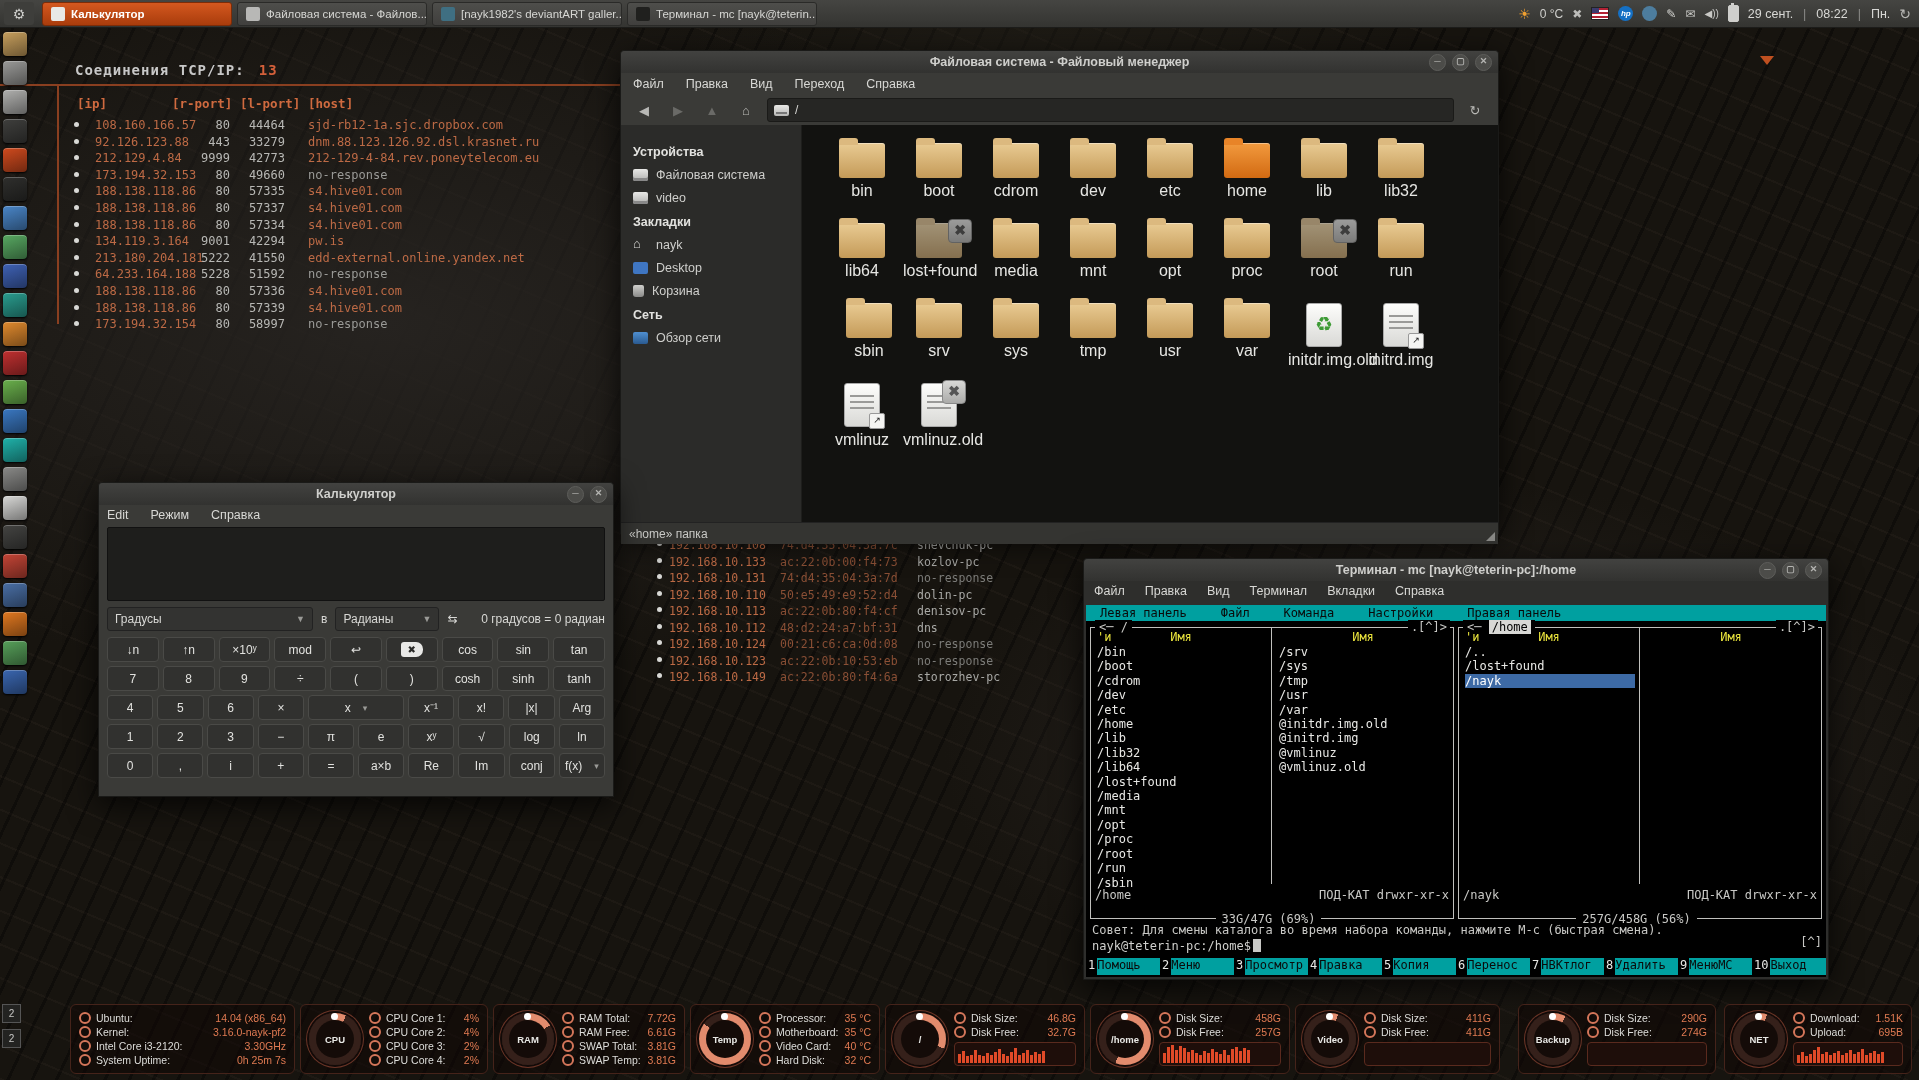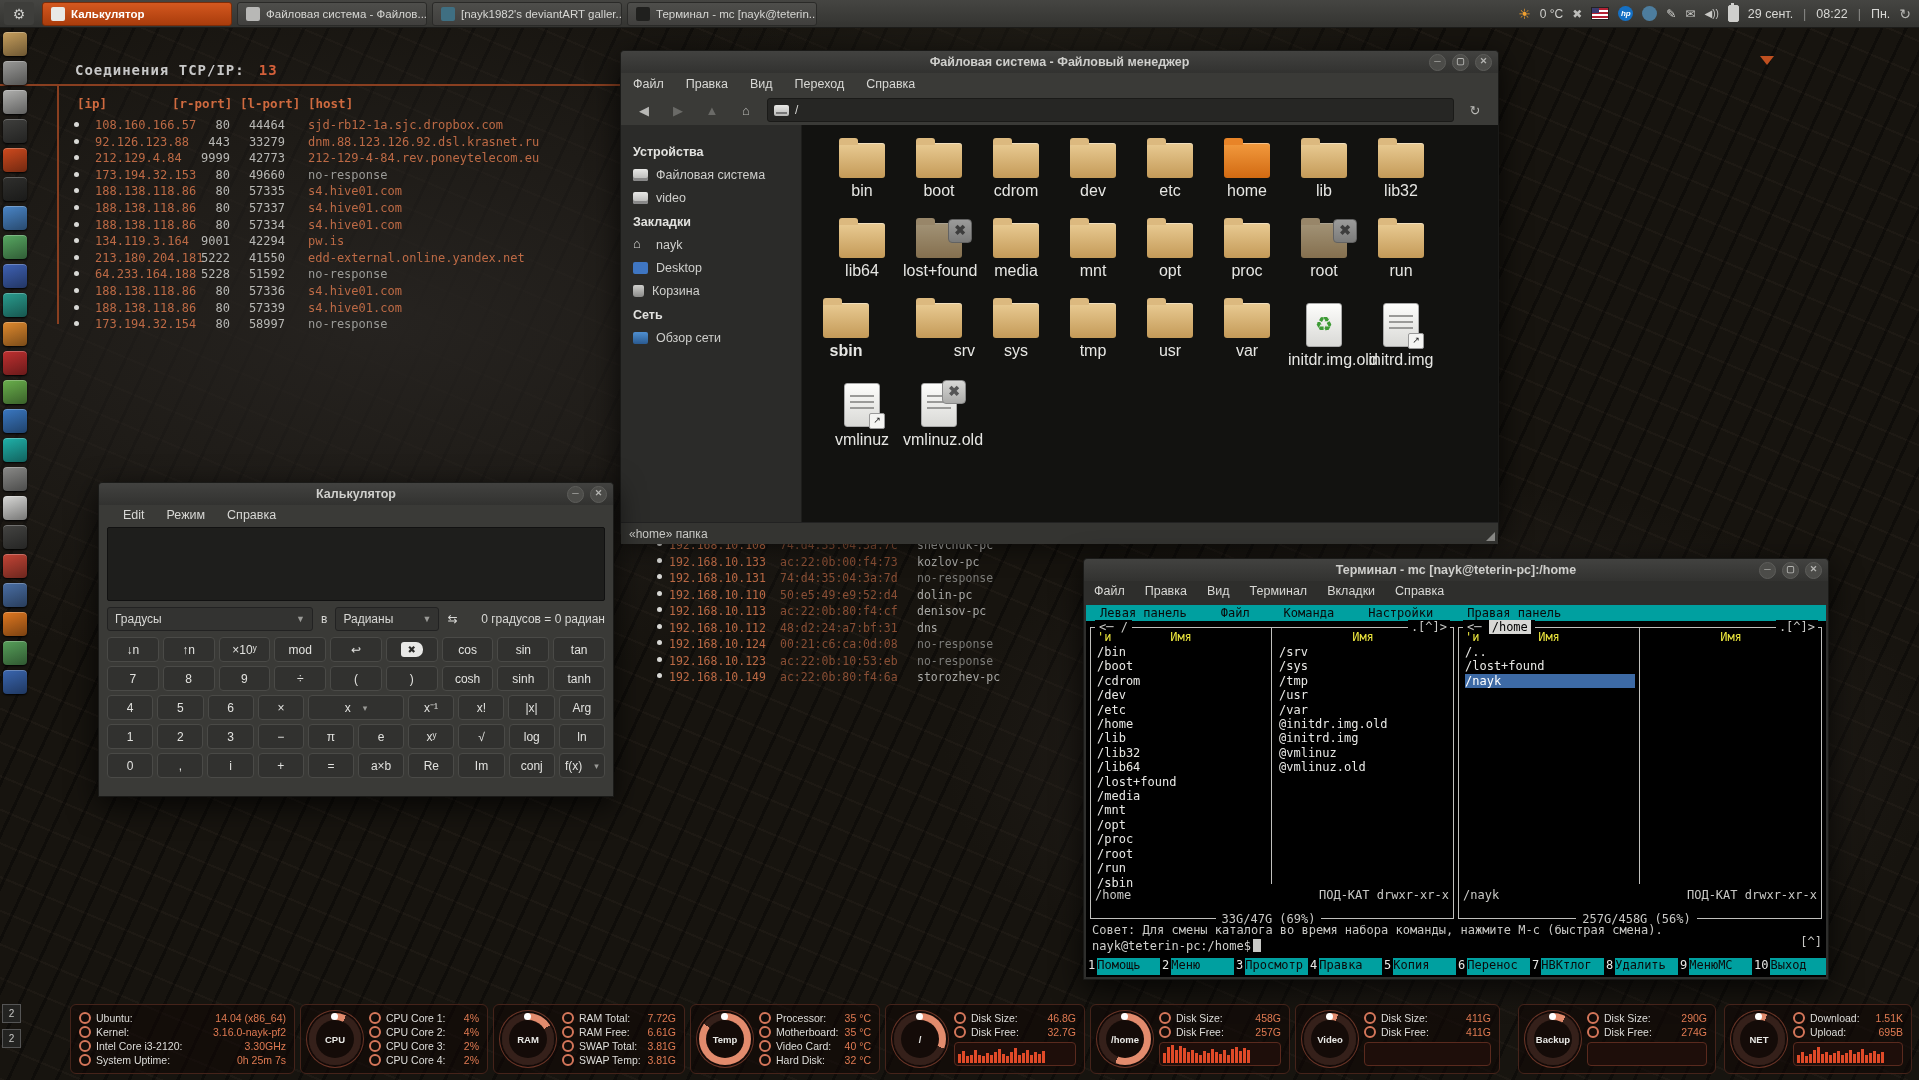--- a/index.html
+++ b/index.html
@@ -106,21 +106,21 @@
     background:linear-gradient(#d8d8d6,#ababa9);border:1px solid #888;color:#555;font-weight:bold;
     font-size:14px;line-height:20px;text-align:center;}
   .badge-l{position:absolute;right:-6px;bottom:-3px;width:14px;height:14px;border-radius:2px;background:#f4f4f2;
     border:1px solid #999;color:#222;font-size:9px;line-height:12px;text-align:center;}
   .fname{margin-top:4px;color:#e6e6e3;font-size:16px;}
   .fmstatus{height:21px;background:#34343*;background:#343431;border-top:1px solid #222;display:flex;align-items:center;
     padding:0 8px;color:#c8c8c5;font-size:12px;position:relative;}
   .grip{position:absolute;right:3px;bottom:3px;width:0;height:0;border-left:9px solid transparent;border-bottom:9px solid #8a8a87;}
   
   .calc{left:98px;top:482px;width:514px;height:313px;z-index:20;}
-  .calc .menubar{padding:3px 24px;}
+  .calc .menubar{padding:3px 8px;}
   .cdisplay{margin:2px 8px;height:72px;background:#1e1e1c;border:1px solid #111;border-radius:2px;}
   .convrow{display:flex;align-items:center;gap:8px;margin:6px 8px;font-size:12px;color:#d8d8d5;}
   .combo{height:22px;background:#333331;border:1px solid #222;border-radius:3px;display:flex;align-items:center;
     justify-content:space-between;padding:0 7px;}
   .combo .arr{color:#9a9a97;font-size:9px;margin-left:10px;}
   .conv-res{margin-left:auto;}
   .keys{margin:4px 8px;display:flex;flex-direction:column;gap:4px;}
   .crow{display:flex;gap:4px;}
   .cbtn{flex:1;height:23px;background:#31312f;border:1px solid #55555233;border:1px solid #4a4a47;border-radius:4px;
     color:#e2e2df;font-size:12px;display:flex;align-items:center;justify-content:center;gap:4px;}
@@ -545,25 +545,25 @@
           <div class="fitem" style="left: 486px; top: 98px;">
             <div class="folder dim">
               <span class="badge-x">✖</span>
             </div>
             <div class="fname">root</div>
           </div>
           <div class="fitem" style="left: 563px; top: 98px;">
             <div class="folder"></div>
             <div class="fname">run</div>
           </div>
-          <div class="fitem" style="left: 8px; top: 178px; font-weight: bold;">
+          <div class="fitem" style="left: 31px; top: 178px;">
             <div class="folder"></div>
             <div class="fname">sbin</div>
           </div>
-          <div class="fitem" style="left: 101px; top: 178px; text-align: right;">
+          <div class="fitem" style="left: 101px; top: 178px;">
             <div class="folder"></div>
             <div class="fname">srv</div>
           </div>
           <div class="fitem" style="left: 178px; top: 178px;">
             <div class="folder"></div>
             <div class="fname">sys</div>
           </div>
           <div class="fitem" style="left: 255px; top: 178px;">
             <div class="folder"></div>
             <div class="fname">tmp</div>

